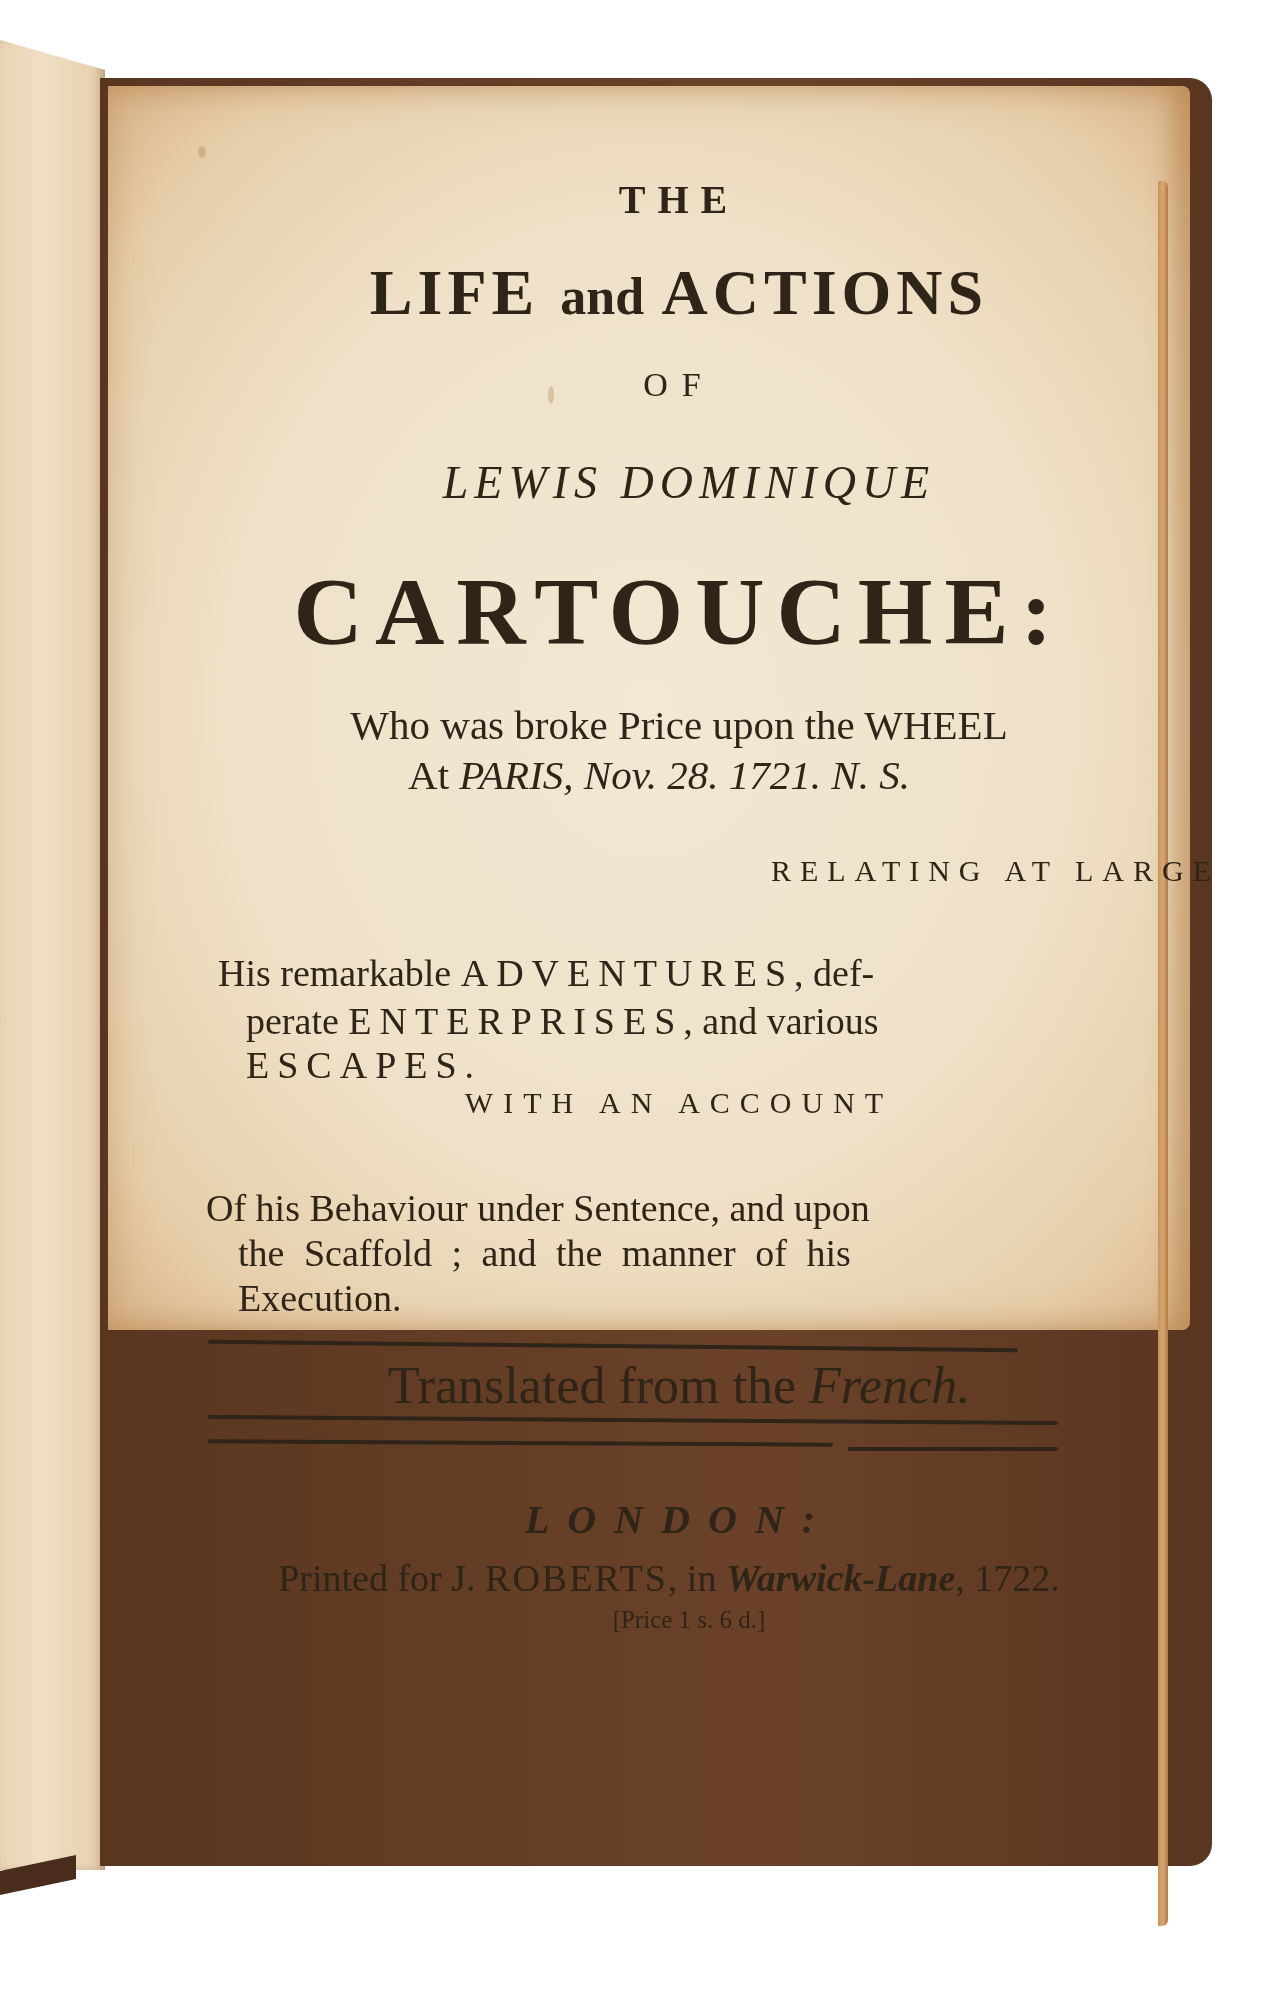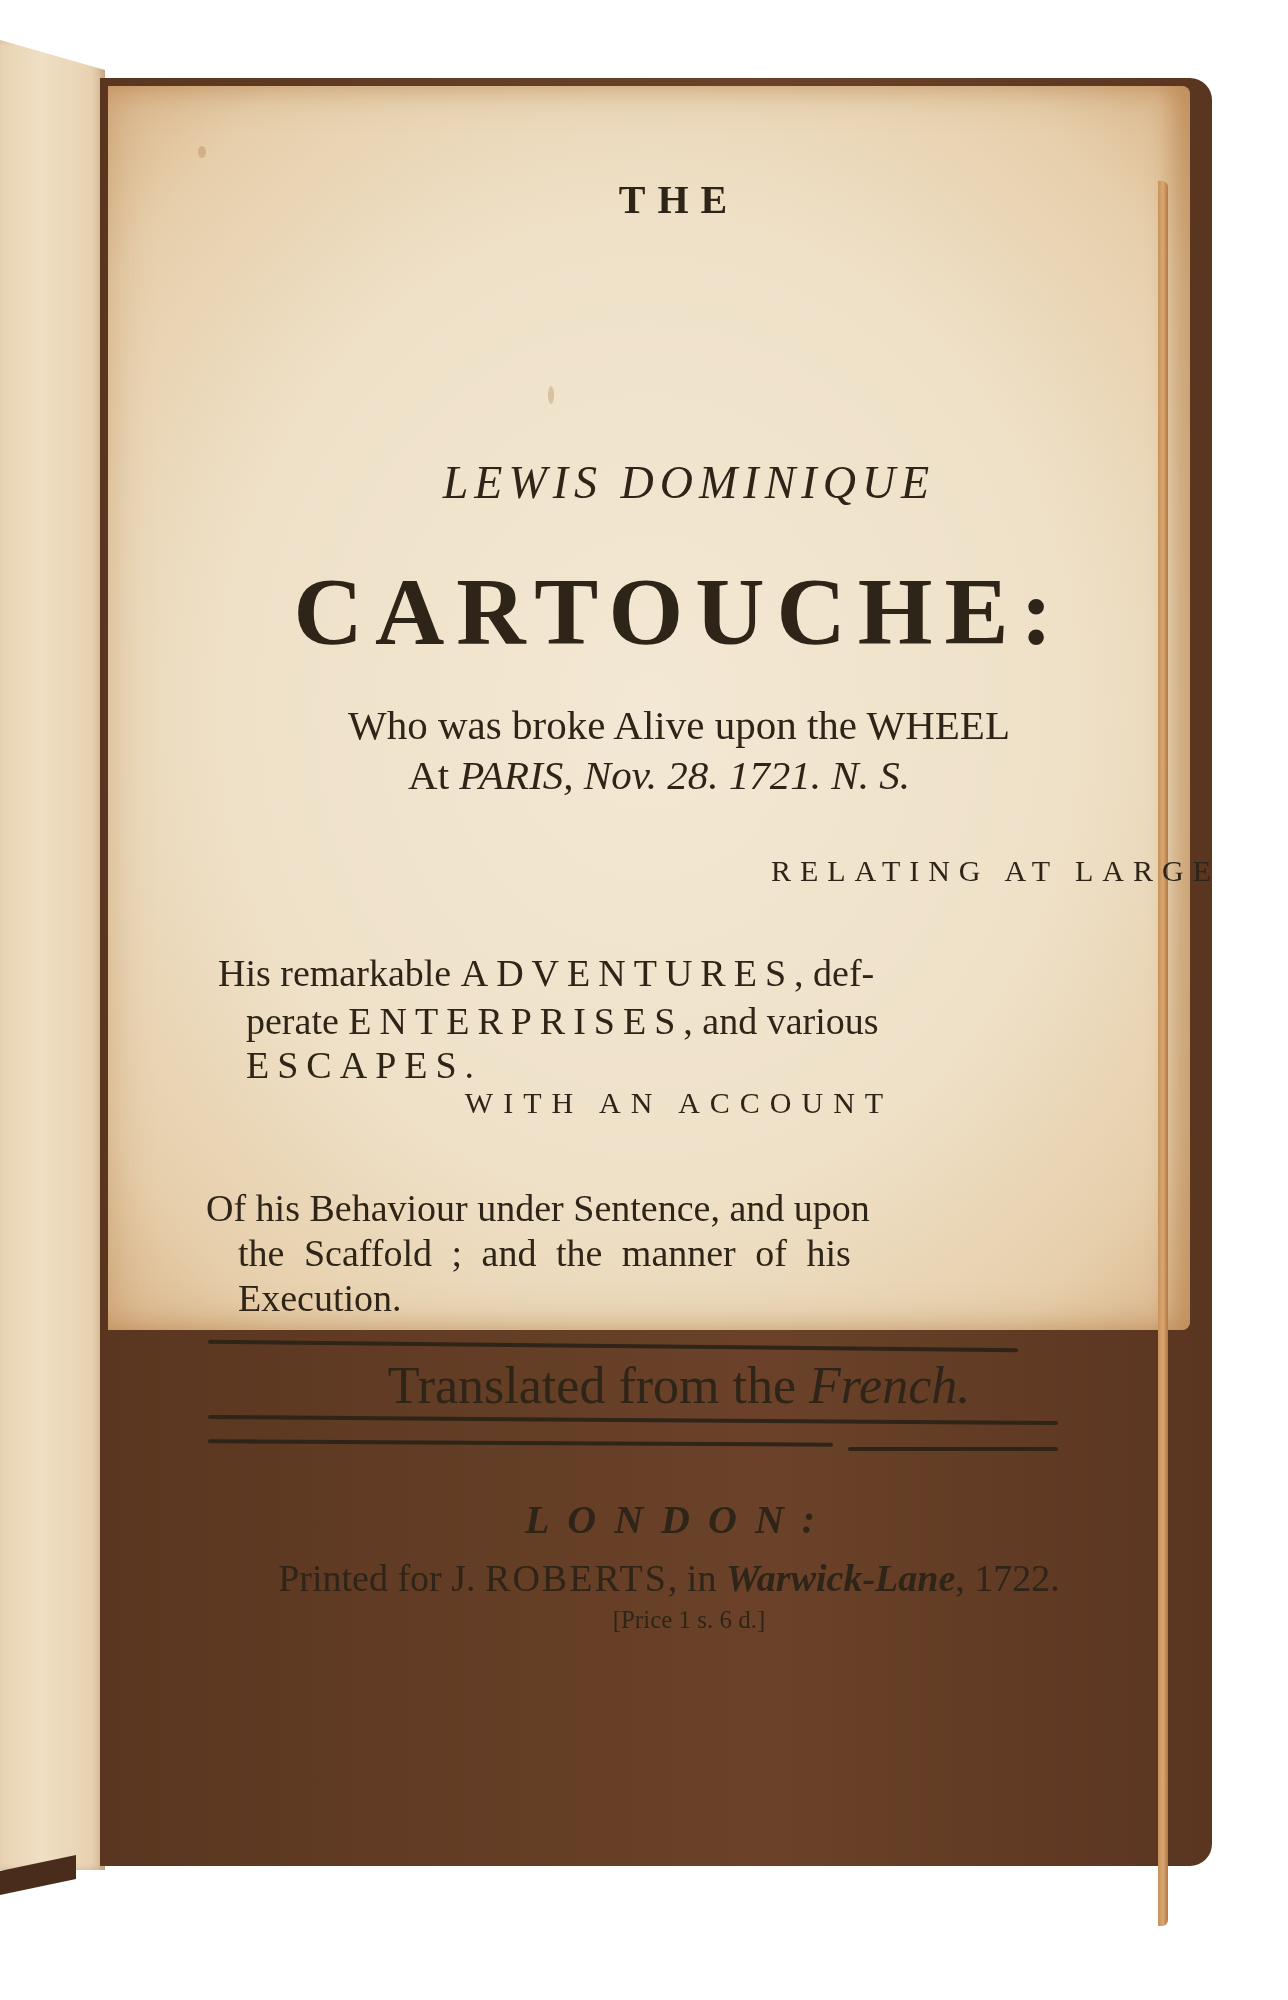--- a/index.html
+++ b/index.html
@@ -108,25 +108,31 @@
 <div class="board"></div>
 
 <div class="page">
   <div class="page-edge"></div>
   <div class="stain" style="left:90px;top:60px;width:8px;height:12px;"></div>
   <div class="stain" style="left:440px;top:300px;width:6px;height:18px;"></div>
 
   <div class="content">
     <div class="line the">THE</div>
 
+    <div class="line life">
+      <span>LIFE</span>
+      <span class="and">and</span>
+      <span>ACTIONS</span>
+    </div>
 
+    <div class="line of">OF</div>
     <div class="line lewis">LEWIS DOMINIQUE</div>
     <div class="line cartouche">CARTOUCHE:</div>
 
-    <div class="line who">Who was broke Alive upon the WHEEL</div>
+    <div class="line who">Who was broke Price upon the WHEEL</div>
     <div class="line at">
       <span>At </span><i>PARIS, Nov. 28. 1721. N. S.</i>
     </div>
 
     <div class="line relating">RELATING AT LARGE</div>
 
     <div class="para his1">
       <span>His remarkable </span><span class="sc-word">ADVENTURES</span><span>, def-</span>
     </div>
     <div class="para his2">

